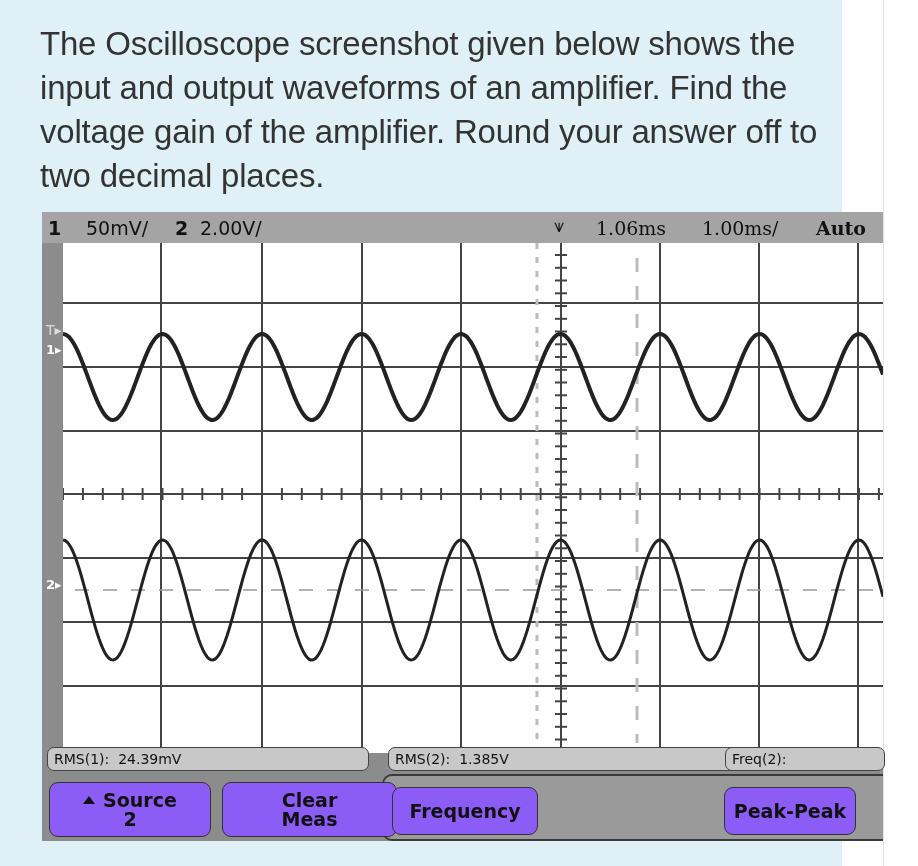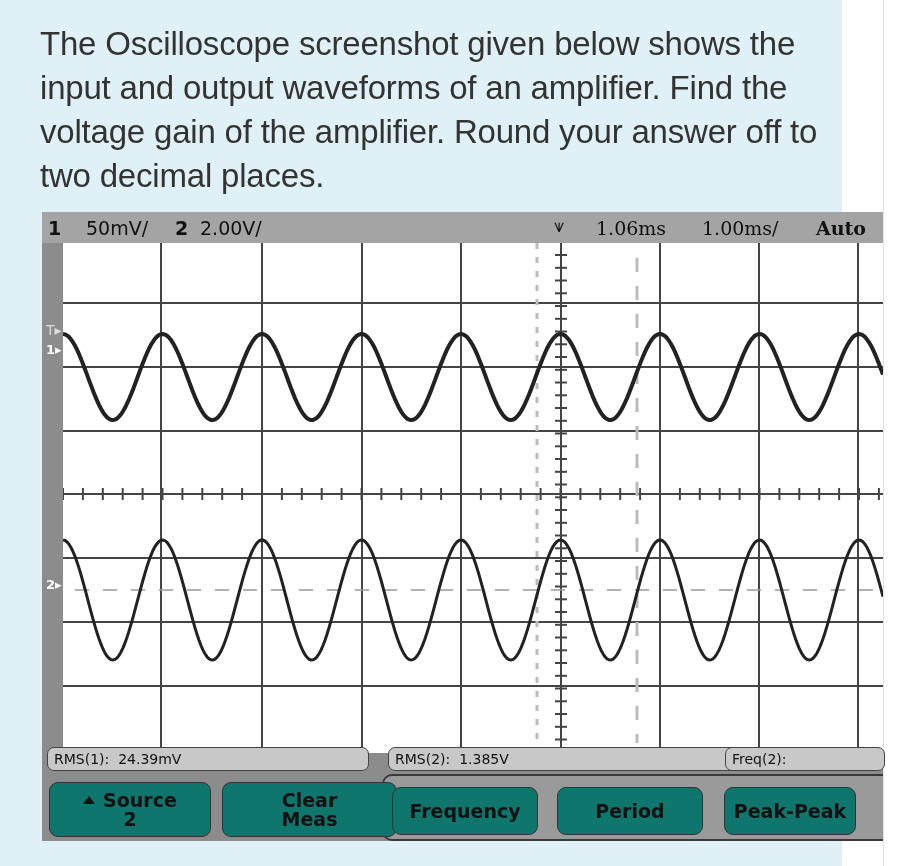--- a/index.html
+++ b/index.html
@@ -9,21 +9,21 @@
   .question { position:absolute; left:40px; top:22px; width:780px; font-size:33px; line-height:44px; color:#333333; font-family:"Liberation Sans", sans-serif; letter-spacing:-0.2px; font-weight:300; }
   .scope { position:absolute; left:42px; top:212px; width:841px; height:629px; background:#8c8c8c; }
   .topbar { position:absolute; left:0; top:0; width:841px; height:31px; background:#a4a4a4; font-family:"DejaVu Sans", sans-serif; color:#111; }
   .topbar span { position:absolute; top:5px; font-size:19px; }
   .topbar .b { font-weight:bold; }
   .topbar .serif { font-family:"DejaVu Serif", serif; }
   .plot { position:absolute; left:21px; top:31px; width:820px; height:510px; background:#ffffff; }
   .plot svg { position:absolute; left:0; top:0; }
   .meas { position:absolute; top:535px; height:24px; background:#c8c8c8; border:1.5px solid #444; border-radius:7px; font-family:"DejaVu Sans", sans-serif; font-size:14px; color:#111; padding-left:6px; box-sizing:border-box; line-height:22px; white-space:nowrap; overflow:hidden; }
   .softkeys-bg { position:absolute; left:340px; top:562px; width:501px; height:67px; background:#9a9a9a; border:2px solid #3a3a3a; border-right:none; border-radius:10px 0 0 10px; box-sizing:border-box; }
-  .key { position:absolute; background:#0f766e; border:1.5px solid #333; border-radius:9px; box-sizing:border-box; font-family:"DejaVu Sans", sans-serif; font-weight:bold; font-size:19px; color:#111; text-align:center; display:flex; flex-direction:column; justify-content:center; align-items:center; line-height:19px; }
+  .key { position:absolute; background:#8b5cf6; border:1.5px solid #333; border-radius:9px; box-sizing:border-box; font-family:"DejaVu Sans", sans-serif; font-weight:bold; font-size:19px; color:#111; text-align:center; display:flex; flex-direction:column; justify-content:center; align-items:center; line-height:19px; }
   .tri { display:inline-block; width:0; height:0; border-left:6px solid transparent; border-right:6px solid transparent; border-bottom:8px solid #111; margin-right:8px; vertical-align:3px; }
 </style>
 </head>
 <body>
 
 <div class="panel"></div>
 <div class="rightcol"></div>
 
 <div class="question">The Oscilloscope screenshot given below shows the input and output waveforms of an amplifier. Find the voltage gain of the amplifier. Round your answer off to two decimal places.</div>
 
@@ -175,15 +175,14 @@
   <div class="softkeys-bg"></div>
   <div class="key" style="left:7px; top:570px; width:162px; height:55px;">
     <div><span class="tri"></span><span>Source</span></div>
     <div>2</div>
   </div>
   <div class="key" style="left:180px; top:570px; width:175px; height:55px;">
     <div>Clear</div>
     <div>Meas</div>
   </div>
   <div class="key" style="left:350px; top:575px; width:146px; height:48px;">Frequency</div>
-  <div class="key" style="left:515px; top:575px; width:146px; height:48px;">Period</div>
   <div class="key" style="left:682px; top:575px; width:132px; height:48px;">Peak-Peak</div>
 </div>
 
 </body></html>

